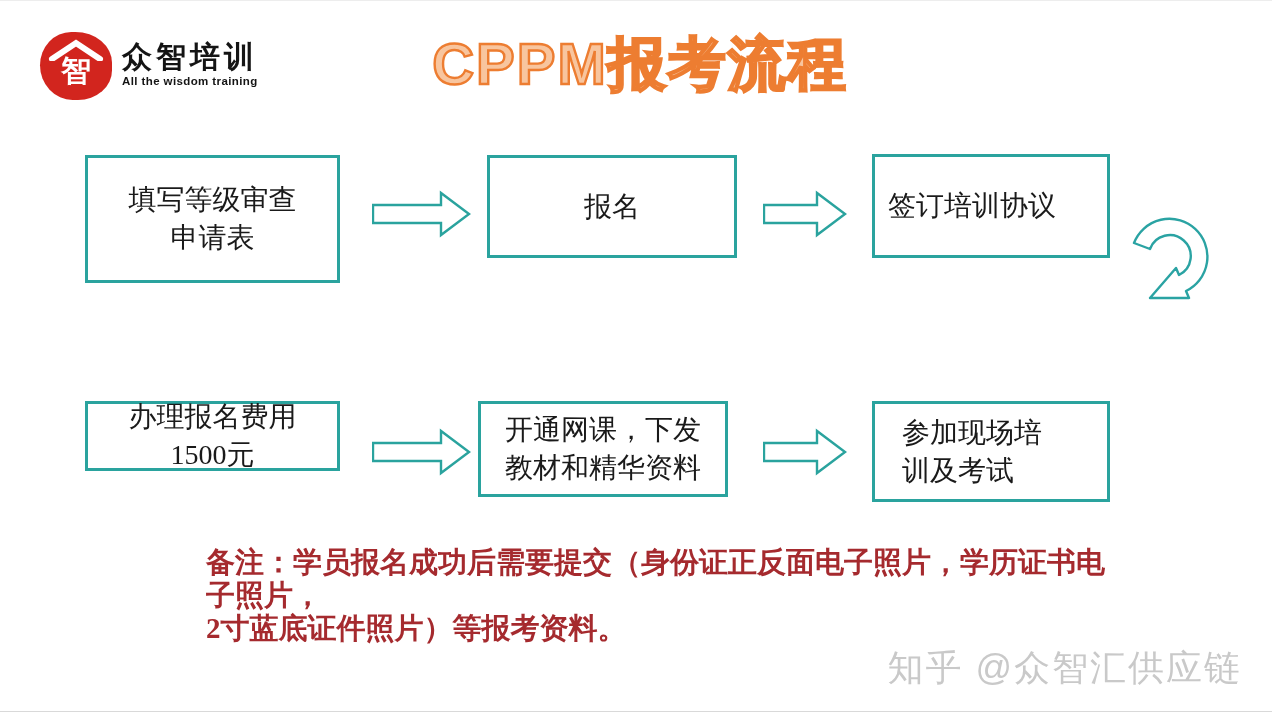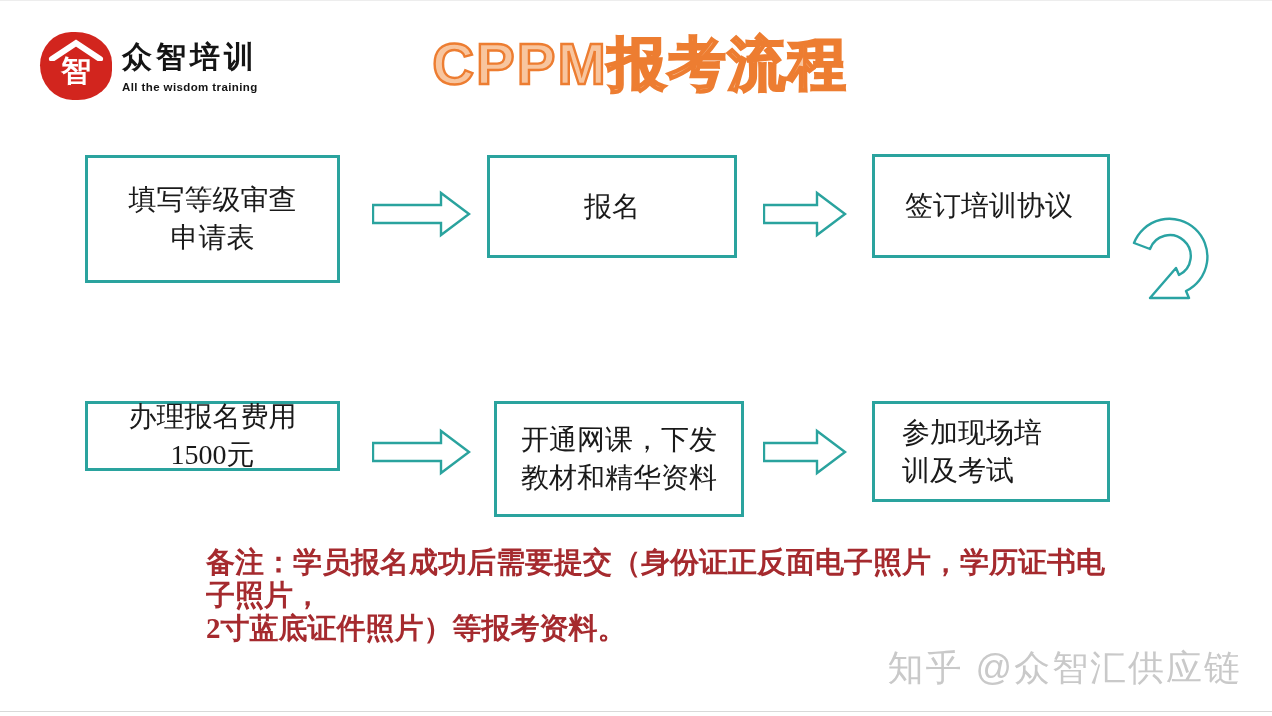--- a/index.html
+++ b/index.html
@@ -12,38 +12,38 @@
   
   .logo{position:absolute;left:40px;top:32px;display:flex;align-items:flex-start;gap:10px;}
   .stamp{position:relative;width:72px;height:68px;background:#d2251e;
          border-radius:46% 54% 50% 48% / 52% 48% 46% 54%;
          display:flex;flex-direction:column;align-items:center;justify-content:flex-start;}
   .stamp svg{display:block;margin-top:7px;}
   .stamp-glyph{color:#ffffff;font-family:"Liberation Serif","DejaVu Serif",serif;
                font-weight:700;font-size:30px;line-height:30px;margin-top:-5px;}
   .logo-text{padding-top:10px;}
   .logo-name{font-size:30px;font-weight:900;color:#141414;letter-spacing:4px;line-height:30px;}
-  .logo-tagline{font-size:11.5px;font-weight:700;color:#141414;margin-top:9px;letter-spacing:0.4px;}
+  .logo-tagline{font-size:11.5px;font-weight:700;color:#141414;margin-top:3px;letter-spacing:0.4px;}
 
   
   .title{position:absolute;left:50%;top:22px;transform:translateX(-50%);
          margin:4px;font-size:58px;font-weight:900;letter-spacing:2px;white-space:nowrap;
          color:#f8c59e;-webkit-text-stroke:2.4px #ed7d31;line-height:76px;}
 
   
   .fbox{position:absolute;border:3px solid #2aa39e;background:#ffffff;box-sizing:border-box;
         display:flex;flex-direction:column;justify-content:center;align-items:center;
         font-family:"Liberation Serif","DejaVu Serif",serif;color:#1a1a1a;
         font-size:28px;line-height:38px;text-align:center;}
   .fbox.align-left{align-items:flex-start;text-align:left;}
   .b1{left:85px;  top:155px; width:255px; height:128px;}
   .b2{left:487px; top:155px; width:250px; height:103px;}
-  .b3{left:872px; top:154px; width:238px; height:104px; align-items:flex-start; padding-left:30px;}
+  .b3{left:872px; top:154px; width:238px; height:104px; align-items:flex-start; padding-left:13px;}
   .b4{left:85px;  top:401px; width:255px; height:70px;}
-  .b5{left:494px; top:401px; width:250px; height:116px;}
+  .b5{left:478px; top:401px; width:250px; height:96px;}
   .b6{left:872px; top:401px; width:238px; height:101px; padding-left:27px;}
 
   .arrow{position:absolute;}
   .a1{left:372px;top:190px;}
   .a2{left:763px;top:190px;}
   .a3{left:372px;top:428px;}
   .a4{left:763px;top:428px;}
   .curved-arrow{position:absolute;left:1126px;top:210px;}
 
   

